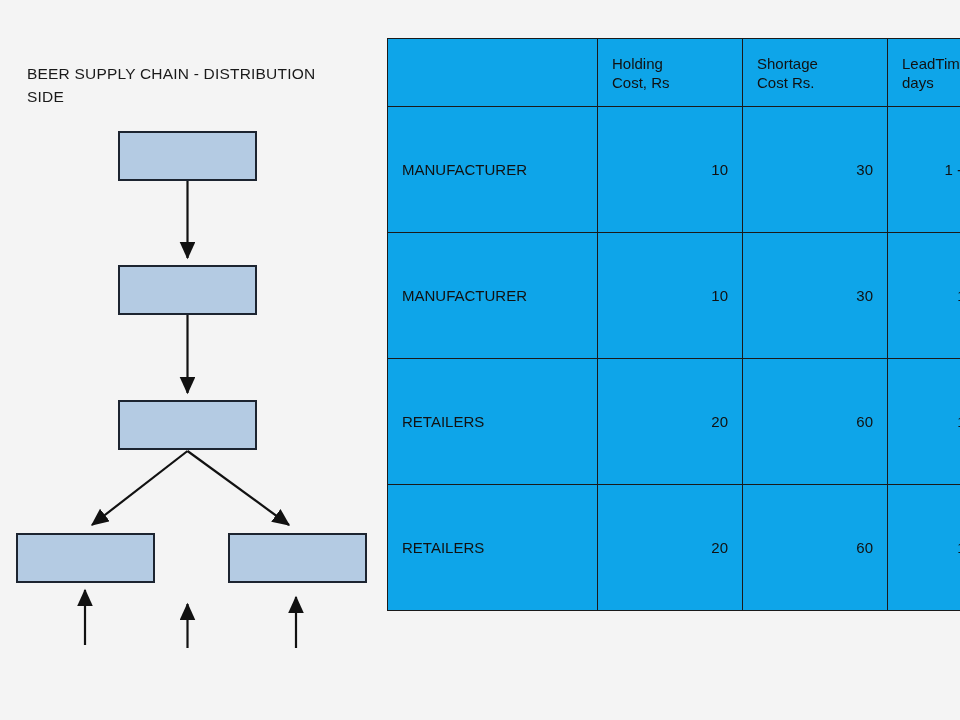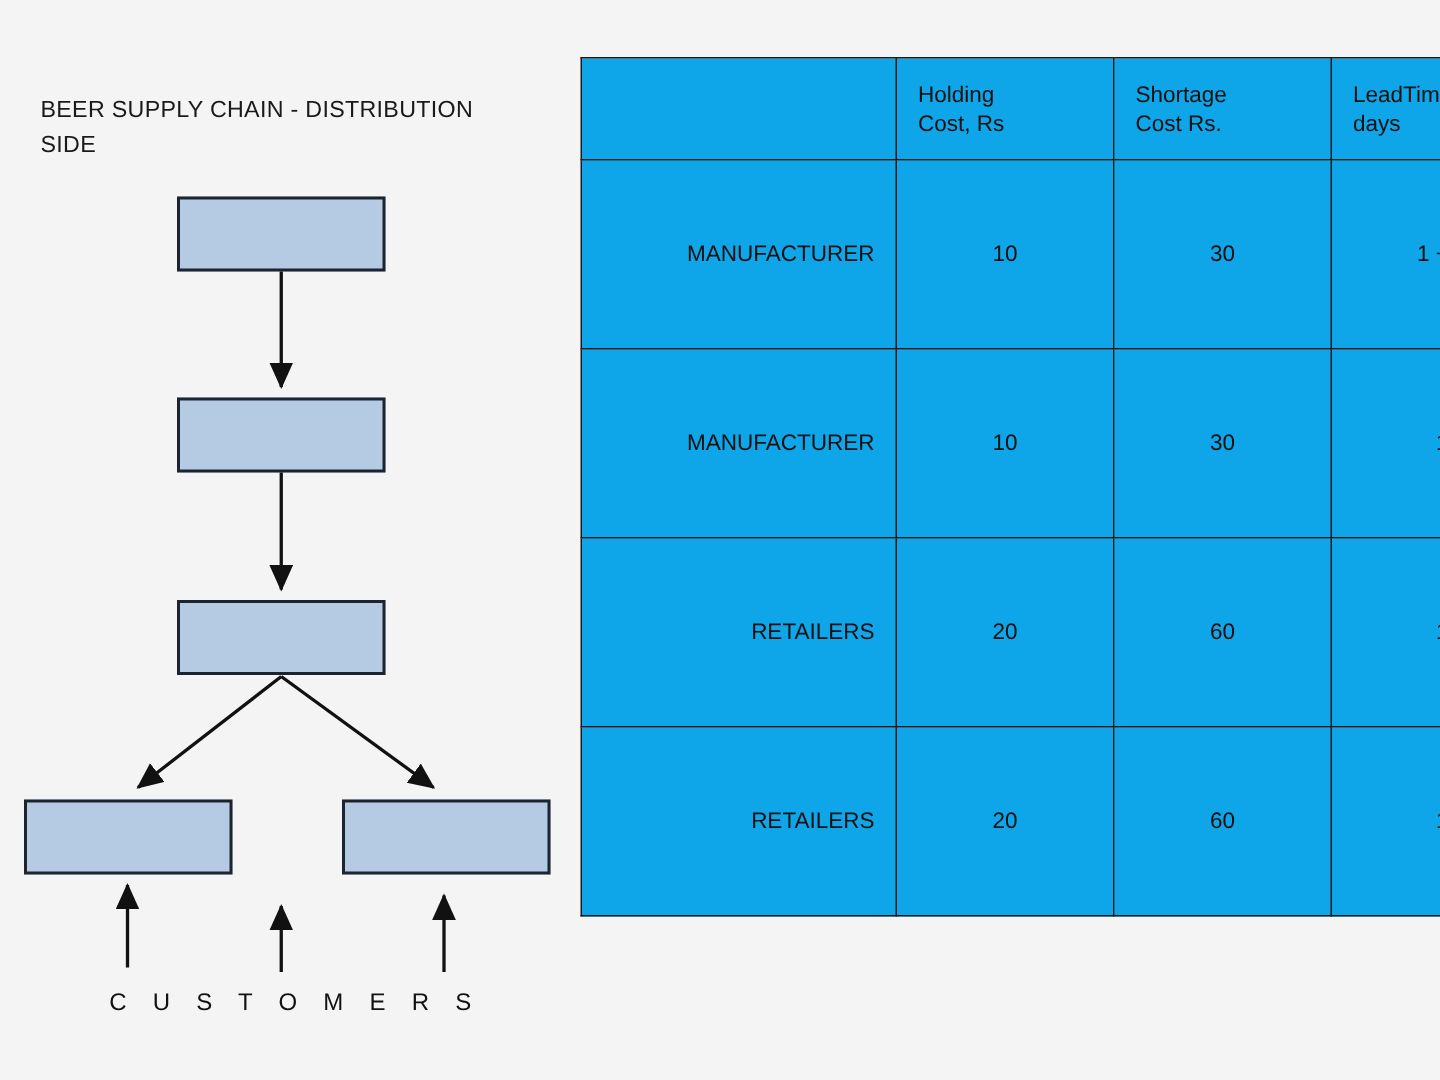--- a/index.html
+++ b/index.html
@@ -110,22 +110,22 @@
     vertical-align: middle;
     text-align: left;
     line-height: 19px;
   }
 
   table#cost-table tbody td {
     height: 125px;
     vertical-align: middle;
   }
 
-  .col-name   { width: 181px; text-align: right; }
-  .col-number { width: 116px; text-align: center; }
+  .col-name   { width: 181px; text-align: left; }
+  .col-number { width: 116px; text-align: right; }
   .col-lead   { width: 119px; text-align: center; }
 
   .hdr-blank { width: 181px; }
 </style>
 </head>
 <body>
 
 <div id="stage">
 
   <div id="diagram-panel">
@@ -154,21 +154,20 @@
 
       <line x1="187.5" y1="451" x2="289" y2="525" stroke="#111111" stroke-width="2.2" marker-end="url(#arrowhead)"></line>
 
       <line x1="85" y1="645" x2="85" y2="590" stroke="#111111" stroke-width="2.2" marker-end="url(#arrowhead)"></line>
 
       <line x1="187.5" y1="648" x2="187.5" y2="604" stroke="#111111" stroke-width="2.2" marker-end="url(#arrowhead)"></line>
 
       <line x1="296" y1="648" x2="296" y2="597" stroke="#111111" stroke-width="2.2" marker-end="url(#arrowhead)"></line>
     </svg>
 
-    <div id="customers-label">C U S T O M E R S</div>
   </div>
 
   <div id="cost-table-wrap">
     <table id="cost-table">
       <thead>
         <tr>
           <th class="hdr-blank"></th>
           <th class="col-number" style="white-space: pre-line;">Holding
 Cost, Rs</th>
           <th class="col-number" style="white-space: pre-line;">Shortage

